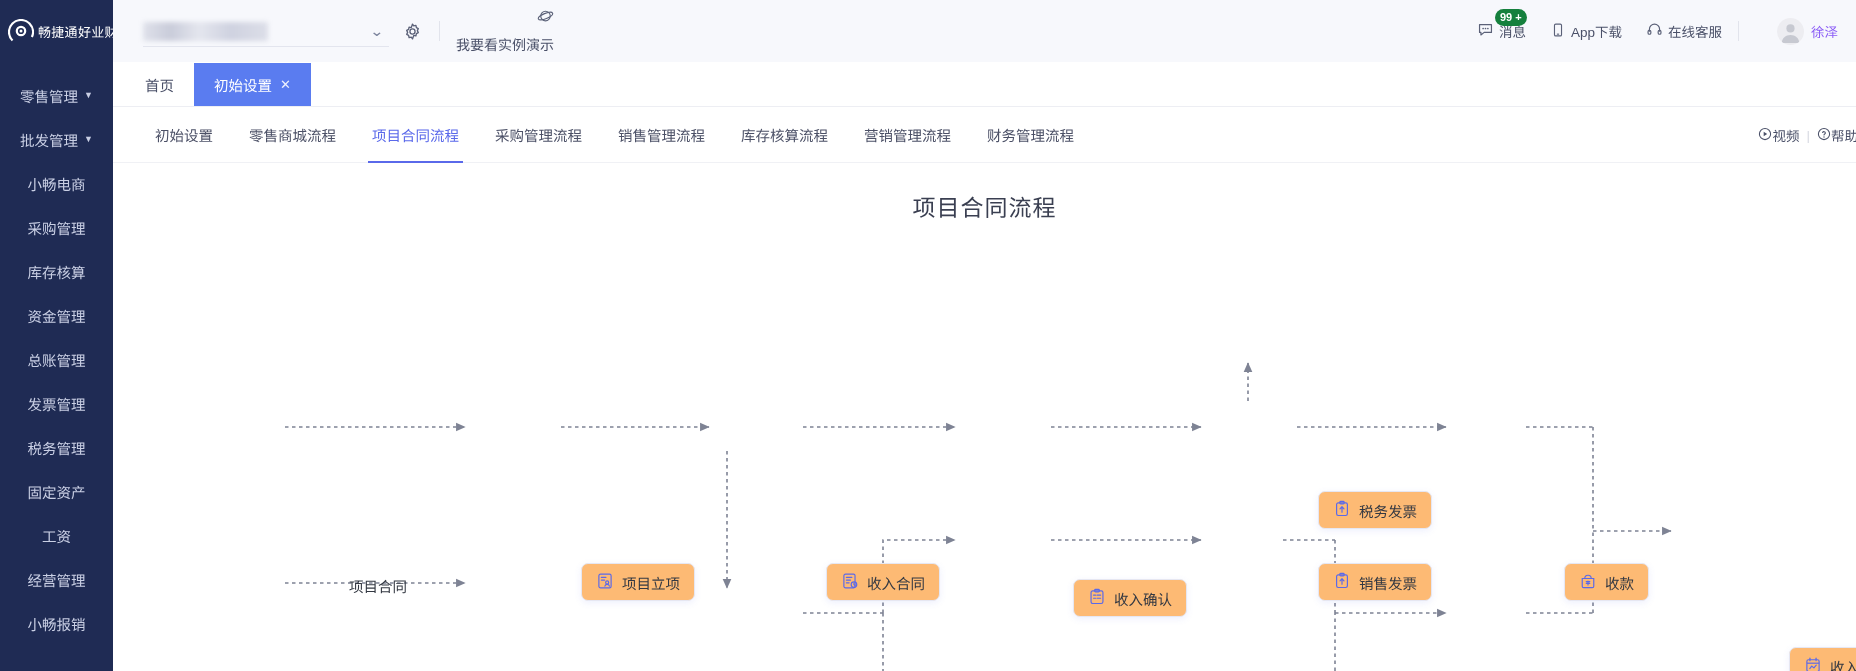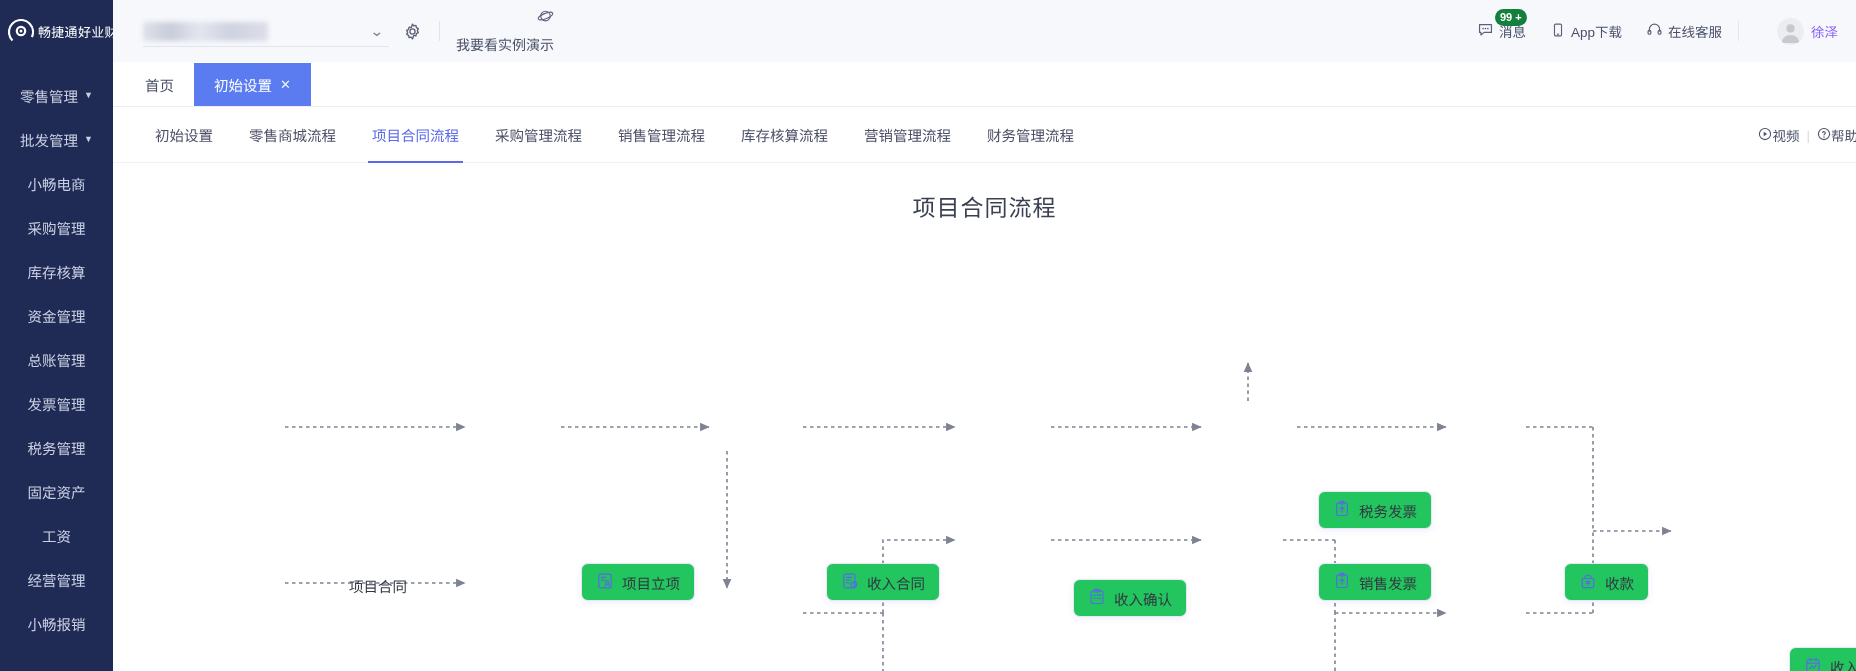--- a/index.html
+++ b/index.html
@@ -163,21 +163,21 @@
     position: absolute; left: 0; right: 0; top: 26px;
     text-align: center; font-size: 23px; color: #3a3f51;
     letter-spacing: 1px;
   }
   .flow {
     position: absolute; inset: 0;
   }
   .node {
     position: absolute;
     height: 38px;
-    background: #22c55e;
+    background: #fdba74;
     border: 1px solid #e6e7f2;
     border-radius: 7px;
     box-shadow: 0 2px 7px rgba(90,105,234,.10);
     display: flex; align-items: center; gap: 8px;
     padding: 0 14px;
     font-size: 14.5px; color: #333842;
     white-space: nowrap; cursor: pointer; text-align: right;
   }
   .node svg { flex: 0 0 18px; }
   .rowlabel {

